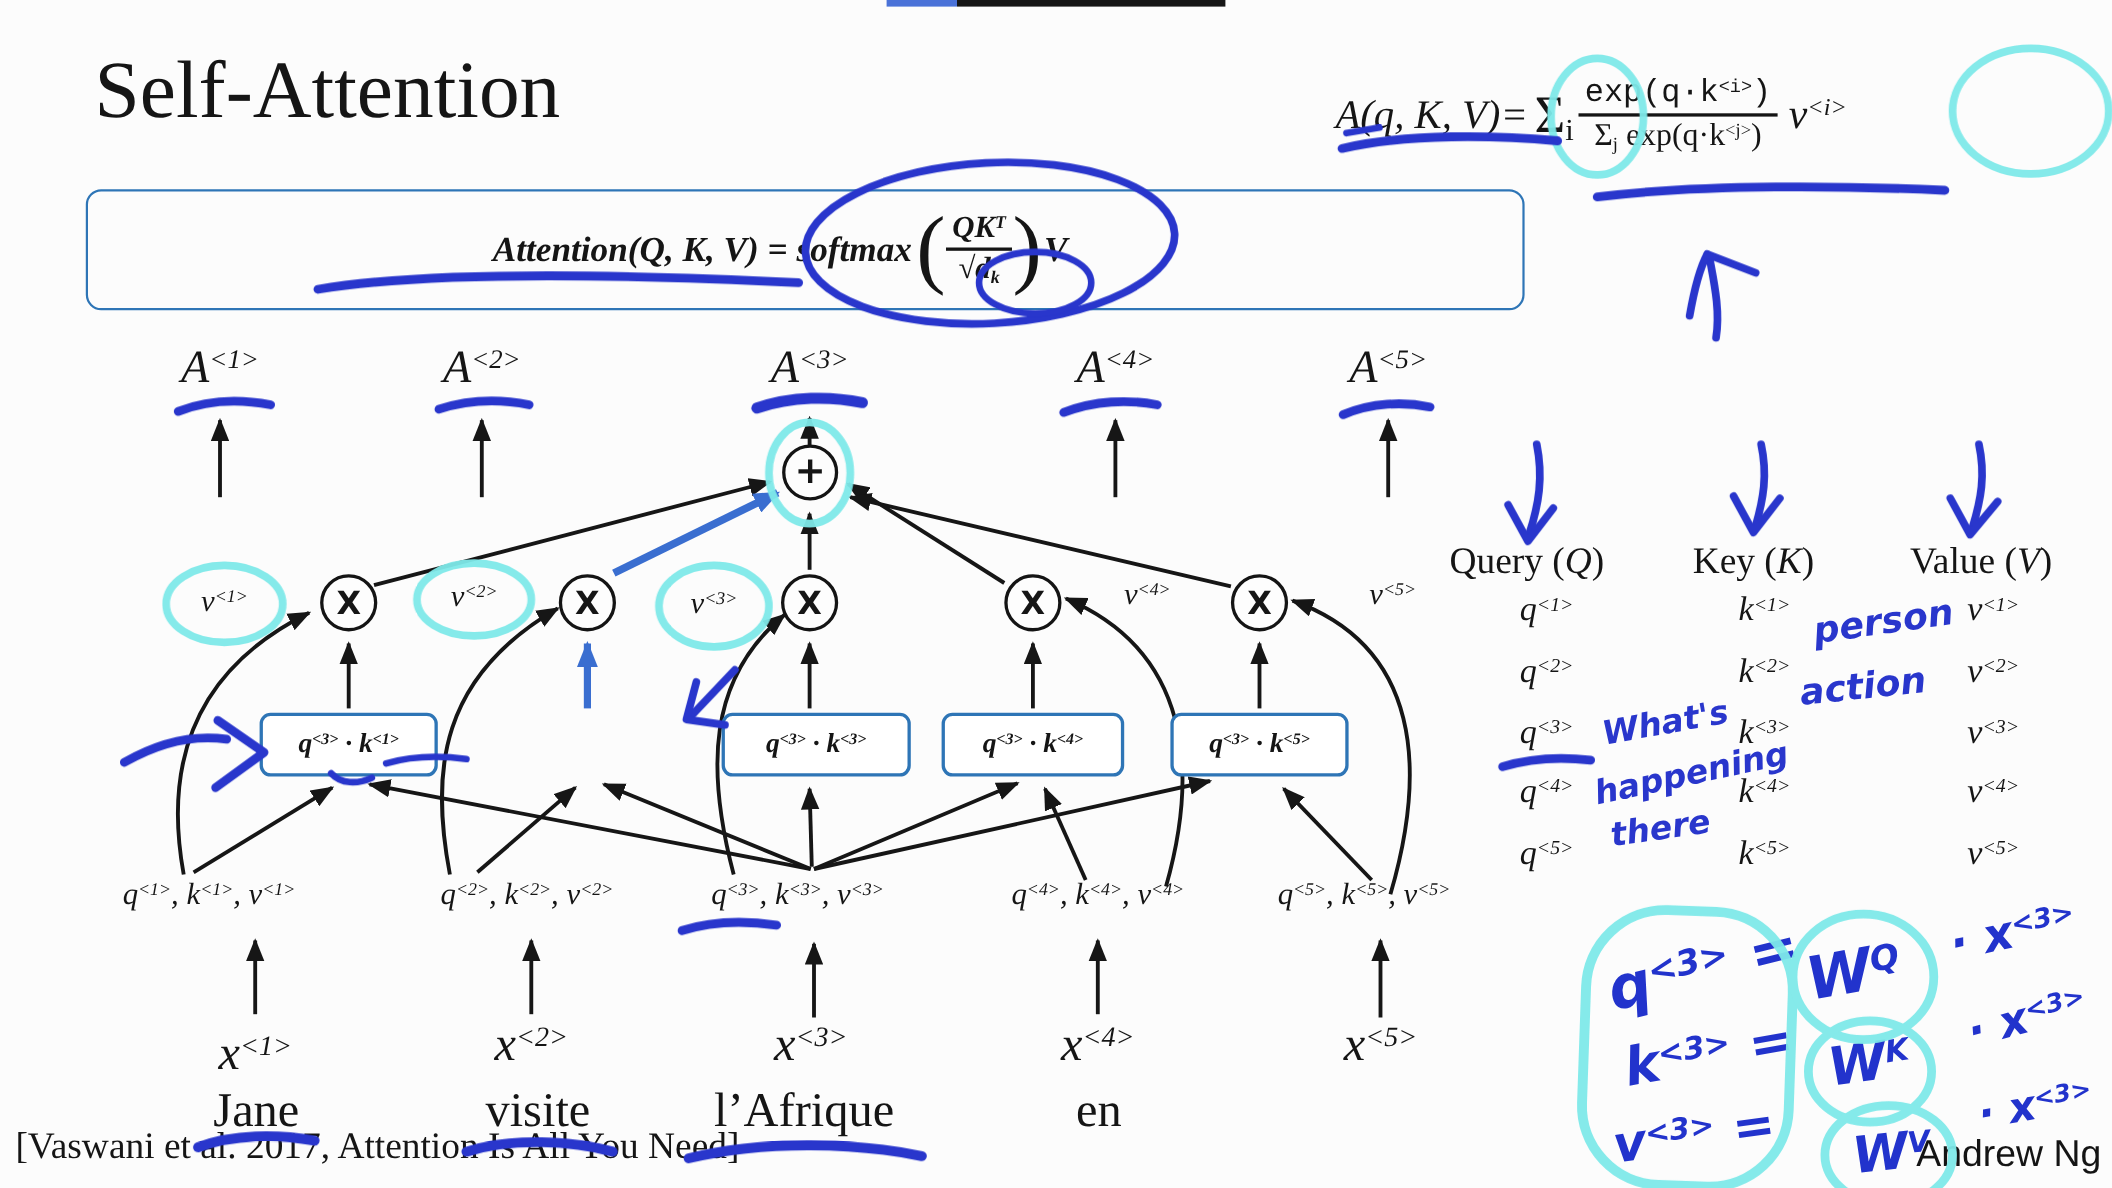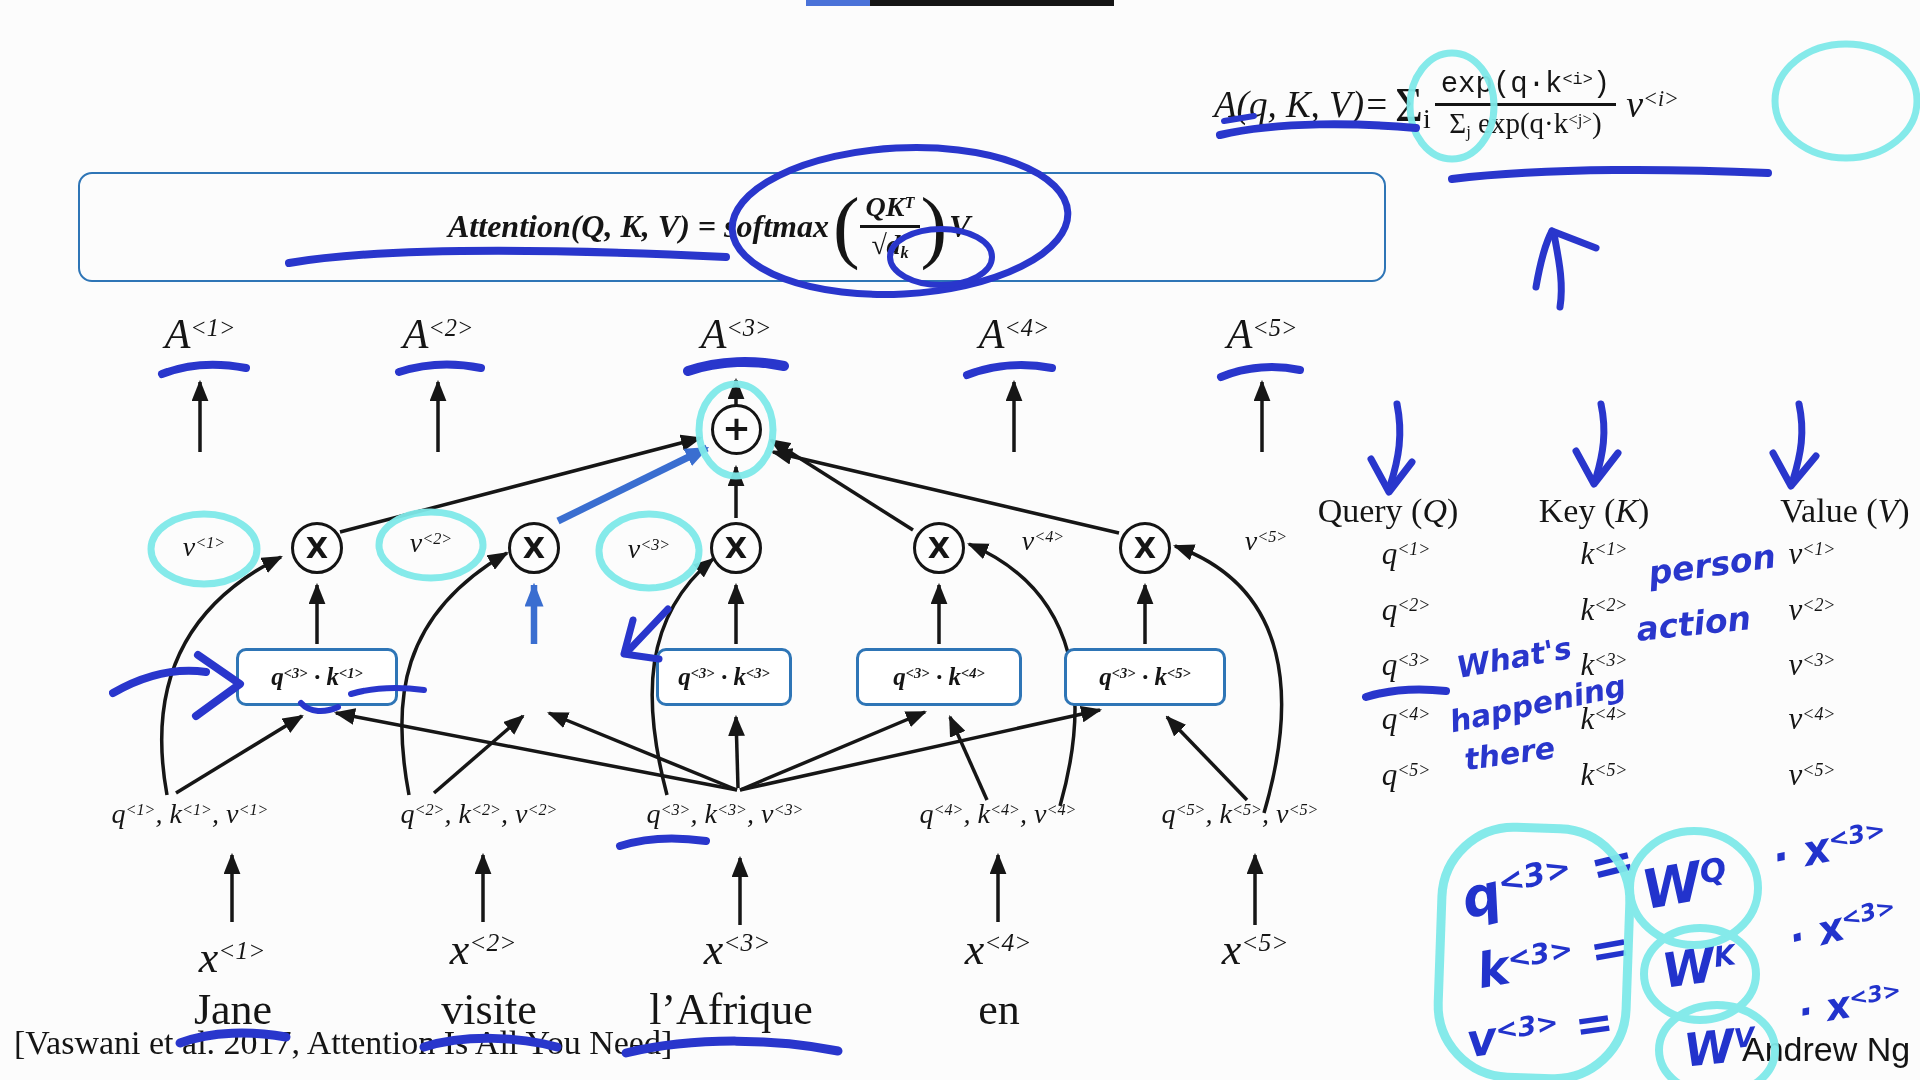--- a/index.html
+++ b/index.html
@@ -83,20 +83,21 @@
     </g>
     <g stroke="#161616" stroke-width="3.5" fill="none">
       <path d="M232,922 L232,855" marker-end="url(#ah)"></path>
       <path d="M483,922 L483,855" marker-end="url(#ah)"></path>
       <path d="M740,925 L740,858" marker-end="url(#ah)"></path>
       <path d="M998,922 L998,855" marker-end="url(#ah)"></path>
       <path d="M1255,925 L1255,855" marker-end="url(#ah)"></path>
     </g>
   </svg>
 
+  <div class="abs mr" style="left:86px;top:40px;font-size:74px;">Self-Attention</div>
 
   <div class="abs" style="left:1214px;top:56px;display:flex;align-items:center;height:96px;">
     <span class="m" style="font-size:37px;">A(q, K, V)=</span>
     <span class="mr" style="font-size:48px;margin:0 4px 0 6px;"><span>Σ</span><sub>i</sub></span>
     <span class="frac">
       <span class="top m" style="font-size:29px;font-style:normal;font-family:Liberation Mono, monospace;"><span>exp(q·k</span><sup>&lt;i&gt;</sup><span>)</span></span>
       <span class="bot m" style="font-size:29px;font-style:normal;"><span>Σ</span><sub>j</sub><span> exp(q·k</span><sup>&lt;j&gt;</sup><span>)</span></span>
     </span>
     <span class="m" style="font-size:38px;margin-left:10px;"><span>v</span><sup>&lt;i&gt;</sup></span>
   </div>
@@ -141,21 +142,21 @@
 
   <div class="abs ctr m" style="left:204px;top:531px;font-size:28px;"><span>v</span><sup>&lt;1&gt;</sup></div>
   <div class="abs ctr m" style="left:431px;top:527px;font-size:28px;"><span>v</span><sup>&lt;2&gt;</sup></div>
   <div class="abs ctr m" style="left:649px;top:533px;font-size:28px;"><span>v</span><sup>&lt;3&gt;</sup></div>
   <div class="abs ctr m" style="left:1043px;top:525px;font-size:28px;"><span>v</span><sup>&lt;4&gt;</sup></div>
   <div class="abs ctr m" style="left:1266px;top:525px;font-size:28px;"><span>v</span><sup>&lt;5&gt;</sup></div>
 
   <div class="abs sbox mb" style="left:236px;top:648px;width:162px;height:58px;font-size:25px;">
       <span><span>q</span><sup>&lt;3&gt;</sup><span> · </span><span>k</span><sup>&lt;1&gt;</sup></span>
     </div>
-  <div class="abs sbox mb" style="left:656px;top:648px;width:136px;height:58px;font-size:25px;">
+  <div class="abs sbox mb" style="left:656px;top:648px;width:172px;height:58px;font-size:25px;">
       <span><span>q</span><sup>&lt;3&gt;</sup><span> · </span><span>k</span><sup>&lt;3&gt;</sup></span>
     </div>
   <div class="abs sbox mb" style="left:856px;top:648px;width:166px;height:58px;font-size:25px;">
       <span><span>q</span><sup>&lt;3&gt;</sup><span> · </span><span>k</span><sup>&lt;4&gt;</sup></span>
     </div>
   <div class="abs sbox mb" style="left:1064px;top:648px;width:162px;height:58px;font-size:25px;">
       <span><span>q</span><sup>&lt;3&gt;</sup><span> · </span><span>k</span><sup>&lt;5&gt;</sup></span>
     </div>
 
   <div class="abs ctr m" style="left:190px;top:798px;font-size:28px;"><span>q</span><sup>&lt;1&gt;</sup><span>, </span><span>k</span><sup>&lt;1&gt;</sup><span>, </span><span>v</span><sup>&lt;1&gt;</sup></div>
@@ -172,21 +173,21 @@
 
   <div class="abs ctr mr" style="left:233px;top:984px;font-size:44px;">Jane</div>
   <div class="abs ctr mr" style="left:489px;top:984px;font-size:44px;">visite</div>
   <div class="abs ctr mr" style="left:731px;top:984px;font-size:44px;">l’Afrique</div>
   <div class="abs ctr mr" style="left:999px;top:984px;font-size:44px;">en</div>
 
   <div class="abs mr" style="left:14px;top:1024px;font-size:34px;">[Vaswani et al. 2017, Attention Is All You Need]</div>
 
   <div class="abs ctr mr" style="left:1388px;top:492px;font-size:34px;"><span>Query (</span><span style="font-style: italic;">Q</span><span>)</span></div>
   <div class="abs ctr mr" style="left:1594px;top:492px;font-size:34px;"><span>Key (</span><span style="font-style: italic;">K</span><span>)</span></div>
-  <div class="abs ctr mr" style="left:1801px;top:492px;font-size:34px;margin-left:44px;"><span>Value (</span><span style="font-style: italic;">V</span><span>)</span></div>
+  <div class="abs ctr mr" style="left:1801px;top:492px;font-size:34px;"><span>Value (</span><span style="font-style: italic;">V</span><span>)</span></div>
 
   <div class="abs ctr m" style="left:1406px;top:536px;font-size:31px;"><span>q</span><sup>&lt;1&gt;</sup></div>
   <div class="abs ctr m" style="left:1406px;top:592px;font-size:31px;"><span>q</span><sup>&lt;2&gt;</sup></div>
   <div class="abs ctr m" style="left:1406px;top:647px;font-size:31px;"><span>q</span><sup>&lt;3&gt;</sup></div>
   <div class="abs ctr m" style="left:1406px;top:701px;font-size:31px;"><span>q</span><sup>&lt;4&gt;</sup></div>
   <div class="abs ctr m" style="left:1406px;top:757px;font-size:31px;"><span>q</span><sup>&lt;5&gt;</sup></div>
 
   <div class="abs ctr m" style="left:1604px;top:536px;font-size:31px;"><span>k</span><sup>&lt;1&gt;</sup></div>
   <div class="abs ctr m" style="left:1604px;top:592px;font-size:31px;"><span>k</span><sup>&lt;2&gt;</sup></div>
   <div class="abs ctr m" style="left:1604px;top:647px;font-size:31px;"><span>k</span><sup>&lt;3&gt;</sup></div>

